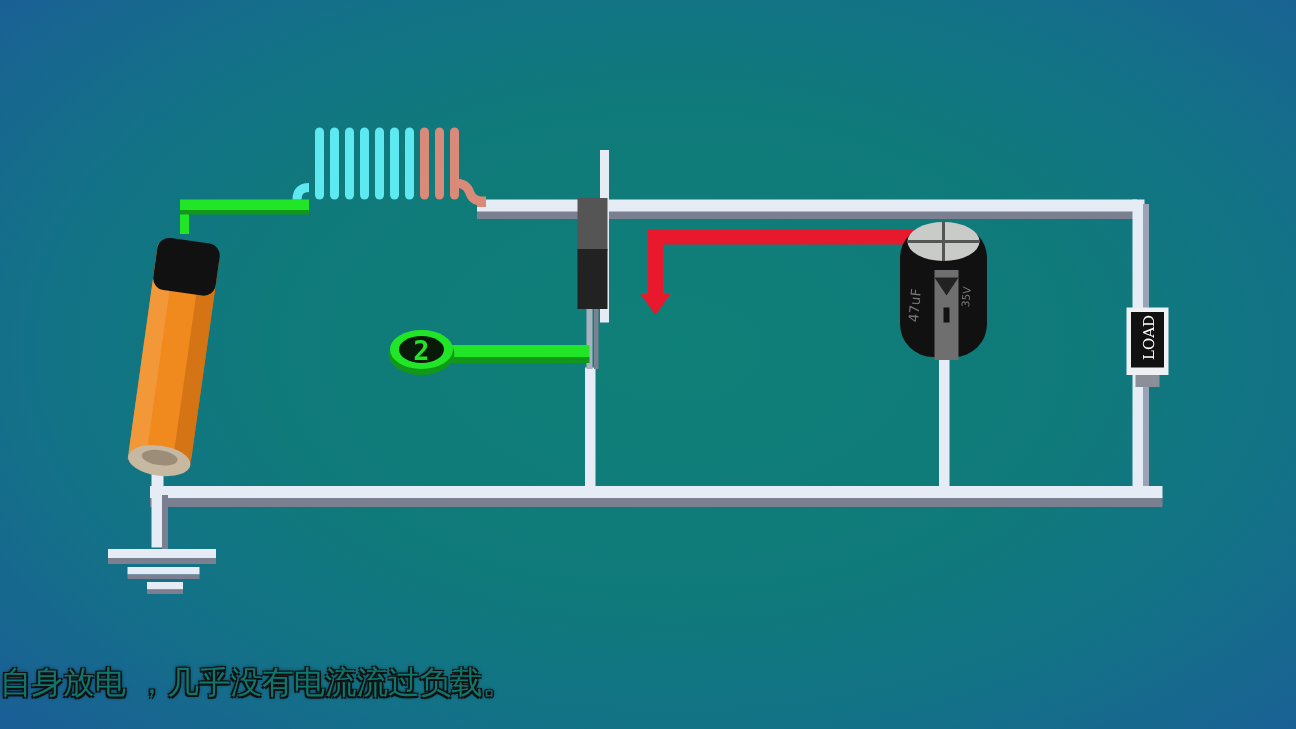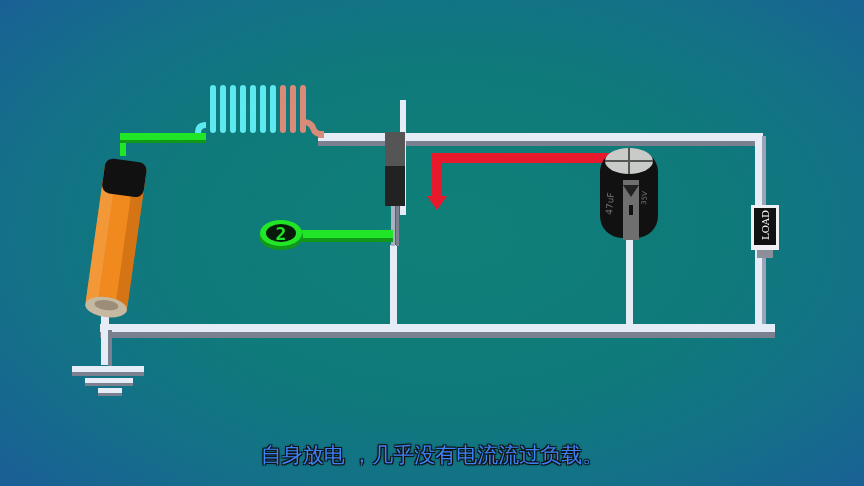--- a/index.html
+++ b/index.html
@@ -1,21 +1,21 @@
 <!DOCTYPE html>
 <html><head>
 <meta charset="utf-8">
 <style>
   html,body{margin:0;padding:0;}
   body{width:864px;height:486px;overflow:hidden;position:relative;
     background: radial-gradient(ellipse 70% 75% at 52% 48%, #0f8078 0%, #0f7a7a 45%, #137287 70%, #1a5f96 100%);
     font-family:"DejaVu Sans",sans-serif;}
   #scene{position:absolute;left:0;top:0;width:864px;height:486px;}
-  .subtitle{position:absolute;left:0;width:864px;top:441px;text-align:center;
-    font-size:21px;color:#3b82f6;letter-spacing:0px;
+  .subtitle{position:absolute;left:0;width:864px;top:441px;
+    font-size:21px;color:#0f766e;letter-spacing:0px;
     text-shadow:-1px -1px 0 #111,1px -1px 0 #111,-1px 1px 0 #111,1px 1px 0 #111,0 0 3px #000;}
   .load-label{font-family:"DejaVu Serif",serif;}
 </style>
 </head>
 <body>
 
 <svg id="scene" width="864" height="486" viewBox="0 0 864 486" xmlns="http://www.w3.org/2000/svg">
 
   <g>
 

